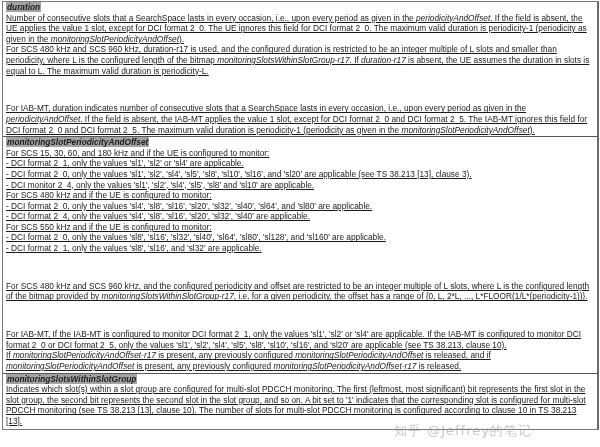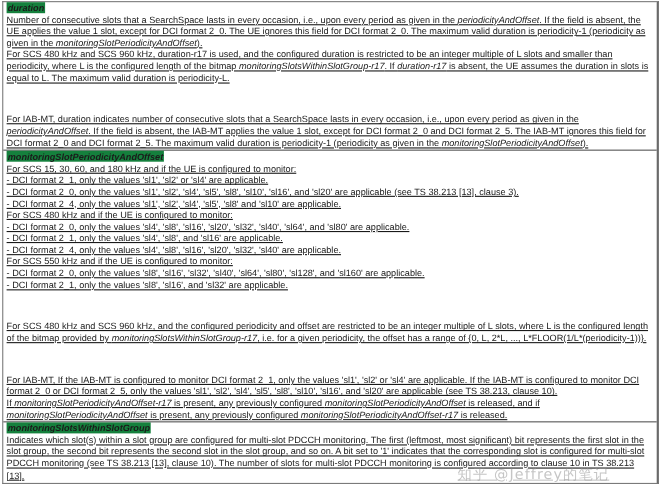--- a/index.html
+++ b/index.html
@@ -6,29 +6,29 @@
   body { width: 600px; height: 447px; overflow: hidden; position: relative; }
   .doc {
     position: absolute; left: 2px; top: 1px; width: 594px;
     border: 1px solid #7a7a7a; border-right: 2px solid #6a6a6a;
     font-family: "Liberation Sans", sans-serif; font-size: 8.3px; line-height: 10.6px;
     color: #1a1a1a;
   }
   .cell { border-bottom: 1px solid #555; padding: 0 3px 1px 3px; }
   .cell:last-child { border-bottom: none; padding-bottom: 2px; }
   .field {
-    display: inline-block; background: #15803d; font-weight: bold; font-style: italic;
+    display: inline-block; background: #a3a3a3; font-weight: bold; font-style: italic;
     padding: 0 1px; line-height: 10px;
   }
   .p { margin: 0; text-decoration: underline; }
   .gap { height: 10.6px; }
   i { font-style: italic; }
   .watermark {
-    position: absolute; left: 416px; top: 422px; font-family: "DejaVu Sans", sans-serif;
-    font-size: 13px; color: rgba(150,150,150,0.55); letter-spacing: 1px; pointer-events: none; text-decoration: underline;
+    position: absolute; left: 394px; top: 422px; font-family: "DejaVu Sans", sans-serif;
+    font-size: 13px; color: rgba(150,150,150,0.55); letter-spacing: 1px; pointer-events: none;
   }
 </style>
 </head>
 <body>
 
 <div class="doc">
   <div class="cell">
     <span class="field">duration</span>
     <div class="body">
         <p class="p">Number of consecutive slots that a SearchSpace lasts in every occasion, i.e., upon every period as given in the <i>periodicityAndOffset</i>. If the field is absent, the UE applies the value 1 slot, except for DCI format 2_0. The UE ignores this field for DCI format 2_0. The maximum valid duration is periodicity-1 (periodicity as given in the <i>monitoringSlotPeriodicityAndOffset</i>).</p>
@@ -36,24 +36,23 @@
         <p class="gap"></p>
         <p class="p">For IAB-MT, duration indicates number of consecutive slots that a SearchSpace lasts in every occasion, i.e., upon every period as given in the <i>periodicityAndOffset</i>. If the field is absent, the IAB-MT applies the value 1 slot, except for DCI format 2_0 and DCI format 2_5. The IAB-MT ignores this field for DCI format 2_0 and DCI format 2_5. The maximum valid duration is periodicity-1 (periodicity as given in the <i>monitoringSlotPeriodicityAndOffset</i>).</p>
       </div>
   </div>
   <div class="cell">
     <span class="field">monitoringSlotPeriodicityAndOffset</span>
     <div class="body">
         <p class="p">For SCS 15, 30, 60, and 180 kHz and if the UE is configured to monitor:</p>
         <p class="p">- DCI format 2_1, only the values 'sl1', 'sl2' or 'sl4' are applicable.</p>
         <p class="p">- DCI format 2_0, only the values 'sl1', 'sl2', 'sl4', 'sl5', 'sl8', 'sl10', 'sl16', and 'sl20' are applicable (see TS 38.213 [13], clause 3).</p>
-        <p class="p">- DCI format 2_4, only the values 'sl1', 'sl2', 'sl4', 'sl5', 'sl8' and 'sl10' are applicable.</p>
+        <p class="p">- DCI monitor 2_4, only the values 'sl1', 'sl2', 'sl4', 'sl5', 'sl8' and 'sl10' are applicable.</p>
         <p class="p">For SCS 480 kHz and if the UE is configured to monitor:</p>
         <p class="p">- DCI format 2_0, only the values 'sl4', 'sl8', 'sl16', 'sl20', 'sl32', 'sl40', 'sl64', and 'sl80' are applicable.</p>
-        <p class="p">- DCI format 2_1, only the values 'sl4', 'sl8', and 'sl16' are applicable.</p>
         <p class="p">- DCI format 2_4, only the values 'sl4', 'sl8', 'sl16', 'sl20', 'sl32', 'sl40' are applicable.</p>
         <p class="p">For SCS 550 kHz and if the UE is configured to monitor:</p>
         <p class="p">- DCI format 2_0, only the values 'sl8', 'sl16', 'sl32', 'sl40', 'sl64', 'sl80', 'sl128', and 'sl160' are applicable.</p>
         <p class="p">- DCI format 2_1, only the values 'sl8', 'sl16', and 'sl32' are applicable.</p>
         <p class="gap"></p>
         <p class="p">For SCS 480 kHz and SCS 960 kHz, and the configured periodicity and offset are restricted to be an integer multiple of L slots, where L is the configured length of the bitmap provided by <i>monitoringSlotsWithinSlotGroup-r17</i>, i.e. for a given periodicity, the offset has a range of {0, L, 2*L, ..., L*FLOOR(1/L*(periodicity-1))}.</p>
         <p class="gap"></p>
         <p class="p">For IAB-MT, If the IAB-MT is configured to monitor DCI format 2_1, only the values 'sl1', 'sl2' or 'sl4' are applicable. If the IAB-MT is configured to monitor DCI format 2_0 or DCI format 2_5, only the values 'sl1', 'sl2', 'sl4', 'sl5', 'sl8', 'sl10', 'sl16', and 'sl20' are applicable (see TS 38.213, clause 10).</p>
         <p class="p">If <i>monitoringSlotPeriodicityAndOffset-r17</i> is present, any previously configured <i>monitoringSlotPeriodicityAndOffset</i> is released, and if <i>monitoringSlotPeriodicityAndOffset</i> is present, any previously configured <i>monitoringSlotPeriodicityAndOffset-r17</i> is released.</p>
       </div>

